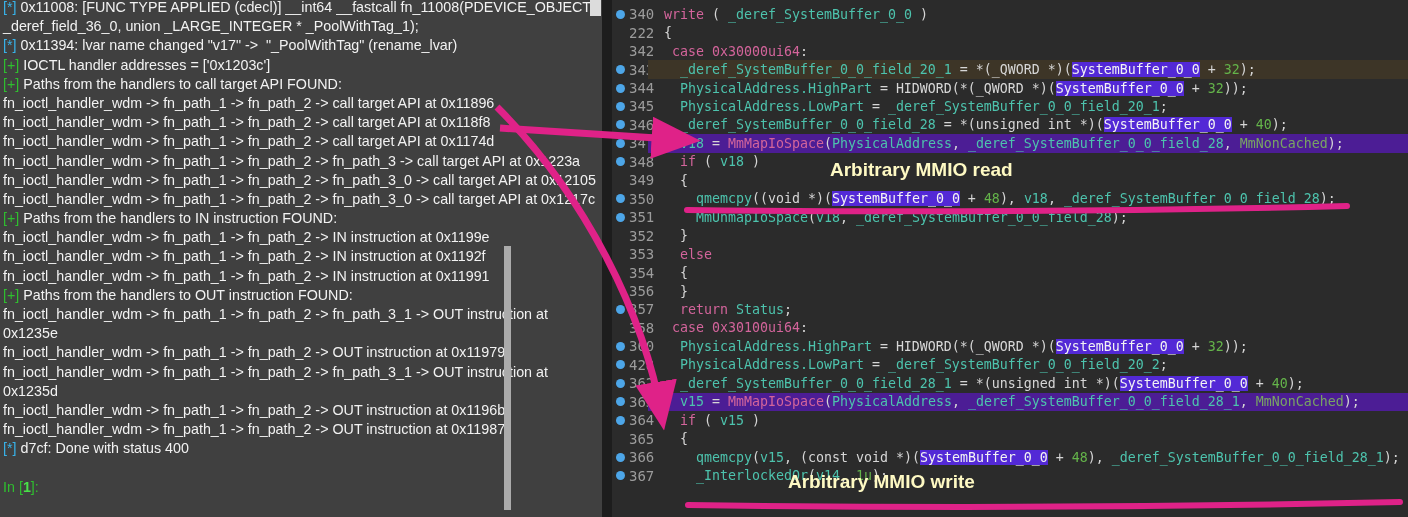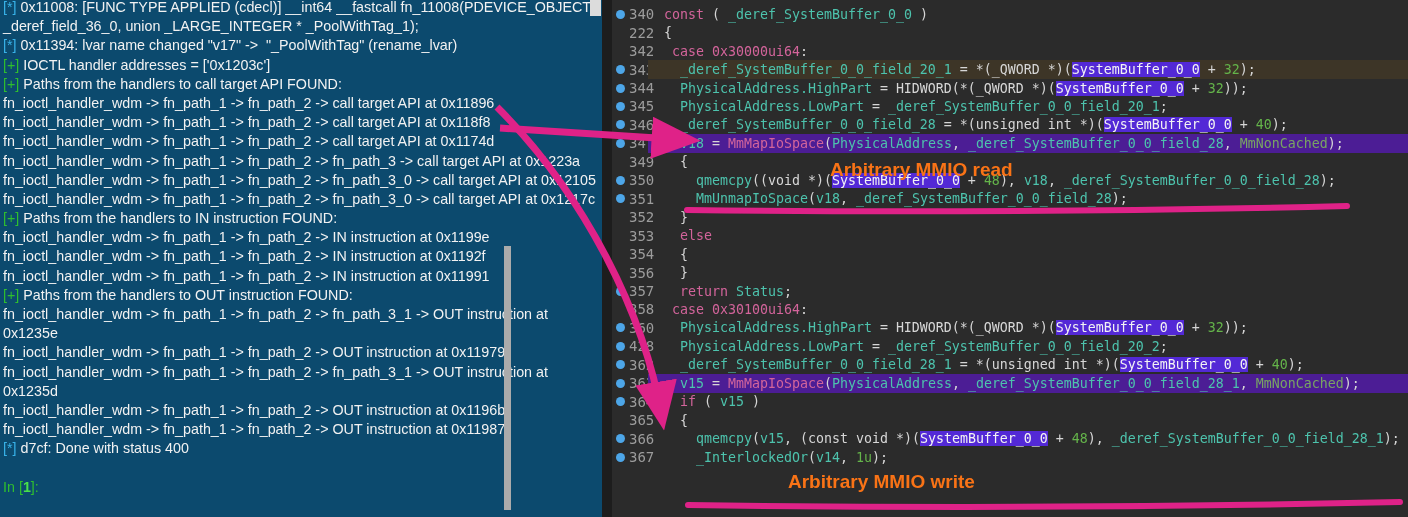--- a/index.html
+++ b/index.html
@@ -1,20 +1,20 @@
 <!DOCTYPE html>
 <html><head>
 <meta charset="utf-8">
 <style>
   html,body{margin:0;padding:0;background:#000;}
   body{width:1408px;height:517px;position:relative;overflow:hidden;
        font-family:"Liberation Sans",sans-serif;}
 
   
-  .terminal{position:absolute;left:0;top:0;width:668px;height:517px;background:#0c4a6e;overflow:hidden;}
+  .terminal{position:absolute;left:0;top:0;width:668px;height:517px;background:#404040;overflow:hidden;}
   .term-lines{position:absolute;left:3px;top:-2px;width:560px;
       font-family:"Liberation Sans",sans-serif;font-size:14.3px;line-height:19.2px;
       color:#f2f2f2;white-space:pre-wrap;}
   .term-line{height:19.2px;white-space:pre;}
   .seg-p{color:#f2f2f2}
   .seg-c{color:#38b2e8}
   .seg-g{color:#2fbe2f}
   .seg-gb{color:#49e049;font-weight:bold}
 
   .term-scrollbar-track{position:absolute;left:504px;top:246px;width:7px;height:264px;background:#ababab;}
@@ -37,21 +37,21 @@
   .tk-kw{color:#d3649b}
   .tk-var{color:#4dc3ad}
   .tk-num{color:#64b44a}
   .tk-pl{color:#d6d6d6}
   .tk-olv{color:#79a463}
   .tk-sb{background:#5329d6;color:#f3f3f3}
 
   
   .overlay{position:absolute;left:0;top:0;width:1408px;height:517px;pointer-events:none;z-index:10;}
   .annot{position:absolute;font-family:"Liberation Sans",sans-serif;font-weight:bold;
-         font-size:19px;color:#f97316;white-space:nowrap;z-index:11;pointer-events:none;}
+         font-size:19px;color:#fef9c3;white-space:nowrap;z-index:11;pointer-events:none;}
   .annot-read{left:830px;top:159px;}
   .annot-write{left:788px;top:471px;}
 </style>
 </head>
 <body>
 
 <div class="terminal">
   <div class="term-lines" id="term-lines"><div class="term-line"><span class="seg-c">[*]</span><span class="seg-p"> 0x11008: [FUNC TYPE APPLIED (cdecl)] __int64 __fastcall fn_11008(PDEVICE_OBJECT</span></div><div class="term-line"><span class="seg-p">_deref_field_36_0, union _LARGE_INTEGER * _PoolWithTag_1);</span></div><div class="term-line"><span class="seg-c">[*]</span><span class="seg-p"> 0x11394: lvar name changed "v17" -&gt;  "_PoolWithTag" (rename_lvar)</span></div><div class="term-line"><span class="seg-g">[+]</span><span class="seg-p"> IOCTL handler addresses = ['0x1203c']</span></div><div class="term-line"><span class="seg-g">[+]</span><span class="seg-p"> Paths from the handlers to call target API FOUND:</span></div><div class="term-line"><span class="seg-p">fn_ioctl_handler_wdm -&gt; fn_path_1 -&gt; fn_path_2 -&gt; call target API at 0x11896</span></div><div class="term-line"><span class="seg-p">fn_ioctl_handler_wdm -&gt; fn_path_1 -&gt; fn_path_2 -&gt; call target API at 0x118f8</span></div><div class="term-line"><span class="seg-p">fn_ioctl_handler_wdm -&gt; fn_path_1 -&gt; fn_path_2 -&gt; call target API at 0x1174d</span></div><div class="term-line"><span class="seg-p">fn_ioctl_handler_wdm -&gt; fn_path_1 -&gt; fn_path_2 -&gt; fn_path_3 -&gt; call target API at 0x1223a</span></div><div class="term-line"><span class="seg-p">fn_ioctl_handler_wdm -&gt; fn_path_1 -&gt; fn_path_2 -&gt; fn_path_3_0 -&gt; call target API at 0x12105</span></div><div class="term-line"><span class="seg-p">fn_ioctl_handler_wdm -&gt; fn_path_1 -&gt; fn_path_2 -&gt; fn_path_3_0 -&gt; call target API at 0x1217c</span></div><div class="term-line"><span class="seg-g">[+]</span><span class="seg-p"> Paths from the handlers to IN instruction FOUND:</span></div><div class="term-line"><span class="seg-p">fn_ioctl_handler_wdm -&gt; fn_path_1 -&gt; fn_path_2 -&gt; IN instruction at 0x1199e</span></div><div class="term-line"><span class="seg-p">fn_ioctl_handler_wdm -&gt; fn_path_1 -&gt; fn_path_2 -&gt; IN instruction at 0x1192f</span></div><div class="term-line"><span class="seg-p">fn_ioctl_handler_wdm -&gt; fn_path_1 -&gt; fn_path_2 -&gt; IN instruction at 0x11991</span></div><div class="term-line"><span class="seg-g">[+]</span><span class="seg-p"> Paths from the handlers to OUT instruction FOUND:</span></div><div class="term-line"><span class="seg-p">fn_ioctl_handler_wdm -&gt; fn_path_1 -&gt; fn_path_2 -&gt; fn_path_3_1 -&gt; OUT instruction at</span></div><div class="term-line"><span class="seg-p">0x1235e</span></div><div class="term-line"><span class="seg-p">fn_ioctl_handler_wdm -&gt; fn_path_1 -&gt; fn_path_2 -&gt; OUT instruction at 0x11979</span></div><div class="term-line"><span class="seg-p">fn_ioctl_handler_wdm -&gt; fn_path_1 -&gt; fn_path_2 -&gt; fn_path_3_1 -&gt; OUT instruction at</span></div><div class="term-line"><span class="seg-p">0x1235d</span></div><div class="term-line"><span class="seg-p">fn_ioctl_handler_wdm -&gt; fn_path_1 -&gt; fn_path_2 -&gt; OUT instruction at 0x1196b</span></div><div class="term-line"><span class="seg-p">fn_ioctl_handler_wdm -&gt; fn_path_1 -&gt; fn_path_2 -&gt; OUT instruction at 0x11987</span></div><div class="term-line"><span class="seg-c">[*]</span><span class="seg-p"> d7cf: Done with status 400</span></div><div class="term-line"><span class="seg-p"></span></div><div class="term-line"><span class="seg-g">In [</span><span class="seg-gb">1</span><span class="seg-g">]:</span></div></div>
   <div class="term-scrollbar-thumb-top"></div>
   <div class="term-scrollbar-track"></div>
@@ -61,21 +61,21 @@
   <div class="editor-sep"></div>
   <div class="code-rows" id="code-rows">
       <div class="code-row">
         <div class="gutter">
           <div class="dot-cell">
             <div class="bp-dot"></div>
           </div>
           <div class="num-cell">340</div>
         </div>
         <div class="code-cell">
-          <span class="code-text"><span class="tk-pl">  </span><span class="tk-kw">const</span><span class="tk-pl"> ( </span><span class="tk-var">_deref_SystemBuffer_0_0</span><span class="tk-pl"> )</span></span>
+          <span class="code-text"><span class="tk-pl">  </span><span class="tk-kw">write</span><span class="tk-pl"> ( </span><span class="tk-var">_deref_SystemBuffer_0_0</span><span class="tk-pl"> )</span></span>
         </div>
       </div>
       <div class="code-row">
         <div class="gutter">
           <div class="dot-cell"></div>
           <div class="num-cell">222</div>
         </div>
         <div class="code-cell">
           <span class="code-text"><span class="tk-pl">  {</span></span>
         </div>
@@ -135,20 +135,31 @@
       </div>
       <div class="code-row">
         <div class="gutter">
           <div class="dot-cell">
             <div class="bp-dot"></div>
           </div>
           <div class="num-cell">347</div>
         </div>
         <div class="code-cell hl-green">
           <span class="code-text"><span class="tk-pl">    </span><span class="tk-var">v18</span><span class="tk-pl"> = </span><span class="tk-kw">MmMapIoSpace</span><span class="tk-pl">(</span><span class="tk-var">PhysicalAddress</span><span class="tk-pl">, </span><span class="tk-var">_deref_SystemBuffer_0_0_field_28</span><span class="tk-pl">, </span><span class="tk-olv">MmNonCached</span><span class="tk-pl">);</span></span>
+        </div>
+      </div>
+      <div class="code-row">
+        <div class="gutter">
+          <div class="dot-cell">
+            <div class="bp-dot"></div>
+          </div>
+          <div class="num-cell">348</div>
+        </div>
+        <div class="code-cell">
+          <span class="code-text"><span class="tk-pl">    </span><span class="tk-kw">if</span><span class="tk-pl"> ( </span><span class="tk-var">v18</span><span class="tk-pl"> )</span></span>
         </div>
       </div>
       <div class="code-row">
         <div class="gutter">
           <div class="dot-cell"></div>
           <div class="num-cell">349</div>
         </div>
         <div class="code-cell">
           <span class="code-text"><span class="tk-pl">    {</span></span>
         </div>

